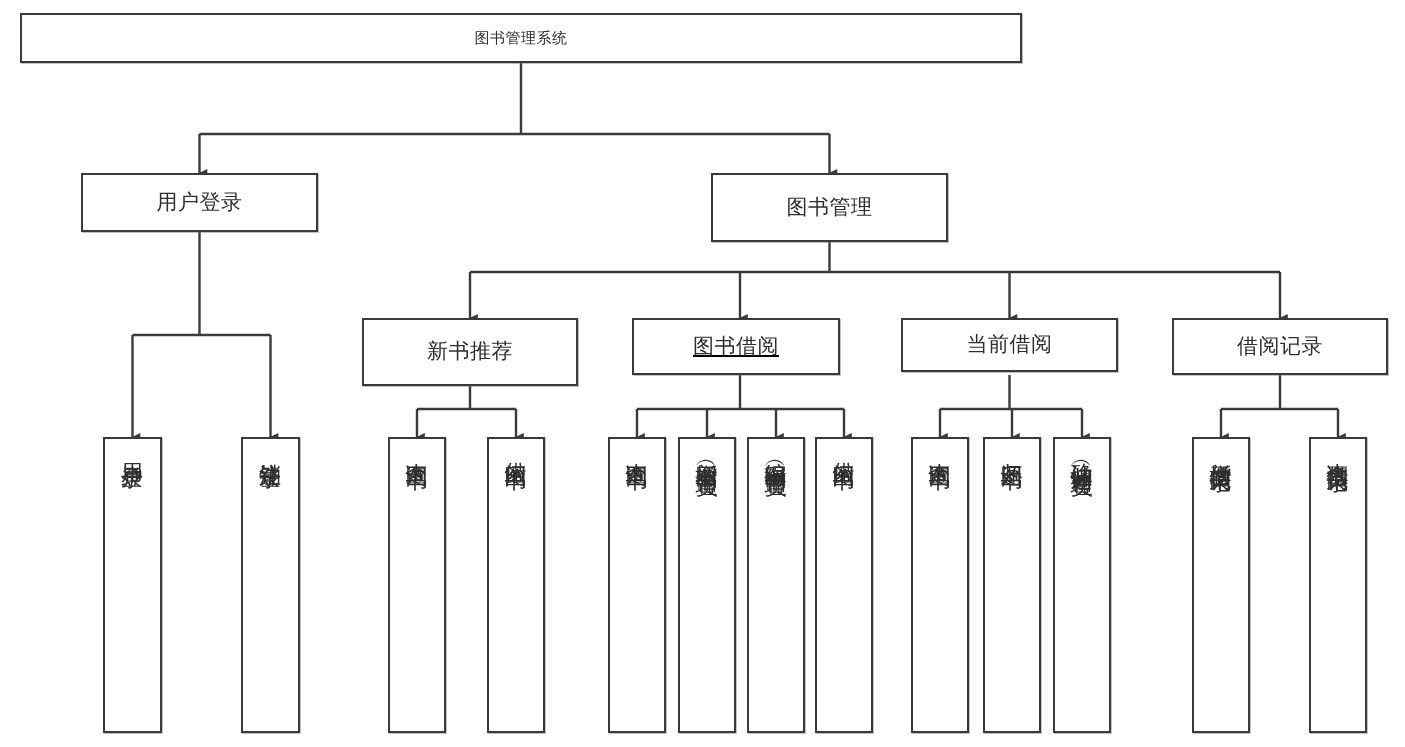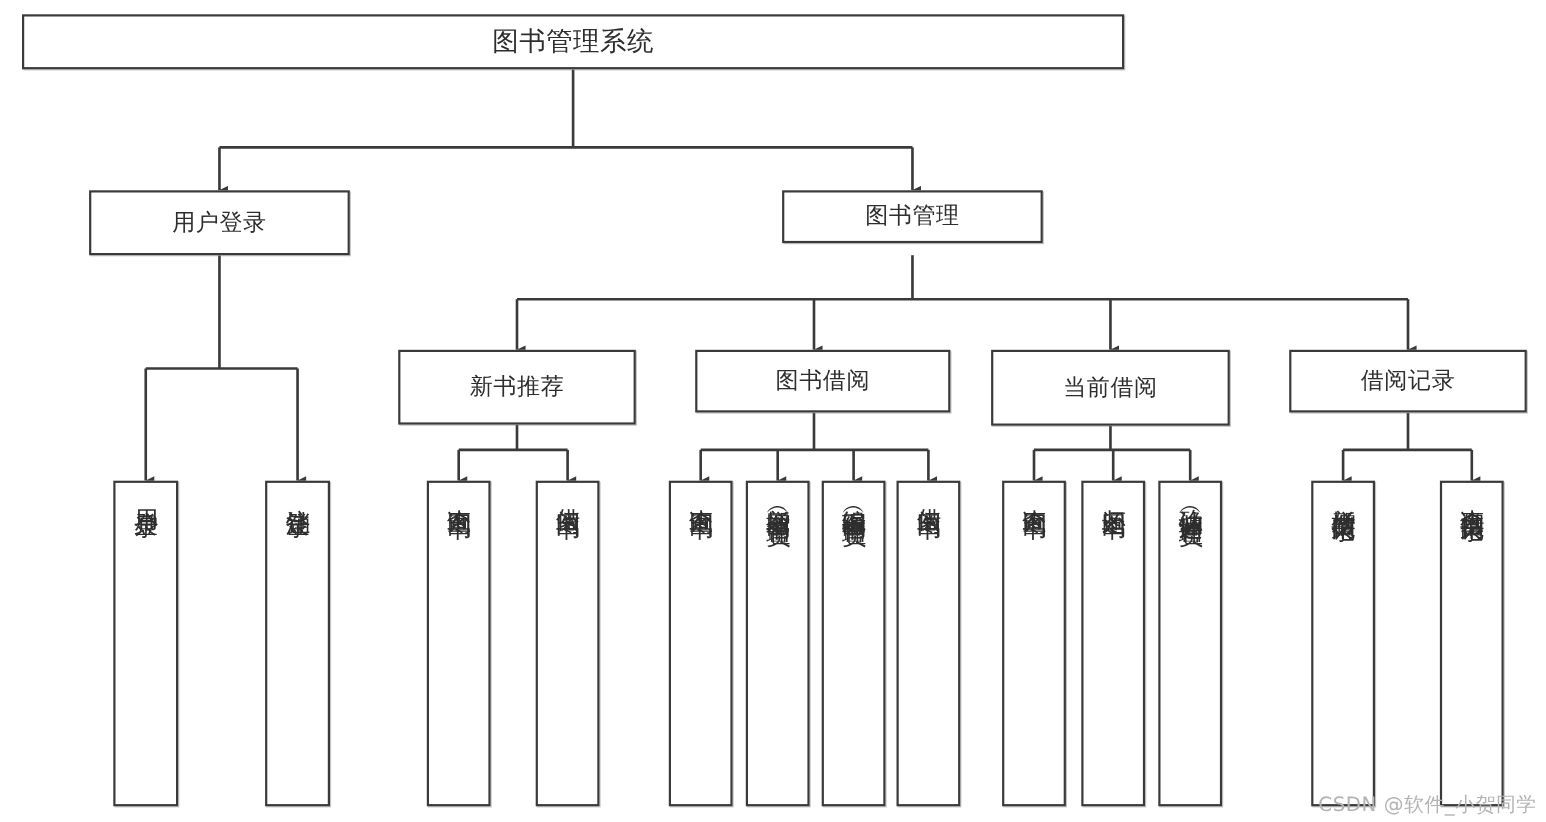--- a/index.html
+++ b/index.html
@@ -56,21 +56,21 @@
   }
   .node.vert .node-label {
     writing-mode: vertical-rl;
     text-orientation: upright;
     -webkit-text-orientation: upright;
     line-height: 1.05;
     letter-spacing: 2px;
     font-size: 22px;
   }
   .node.root .node-label {
-    font-size: 24px;
+    font-size: 15px;
   }
   #watermark {
     position: absolute;
     right: 8px;
     bottom: 4px;
     color: #b4b4b4;
     font-size: 18px;
     letter-spacing: 0.5px;
     white-space: nowrap;
     user-select: none;
@@ -124,30 +124,30 @@
       </g>
   </svg>
 
   <div id="node-layer">
       <div class="node horiz root" style="left: 20px; top: 13px; width: 1002px; height: 50px;">
         <span class="node-label">图书管理系统</span>
       </div>
       <div class="node horiz" style="left: 81px; top: 173px; width: 237px; height: 59px;">
         <span class="node-label">用户登录</span>
       </div>
-      <div class="node horiz" style="left: 711px; top: 173px; width: 237px; height: 48px;">
+      <div class="node horiz" style="left: 711px; top: 173px; width: 237px; height: 69px;">
         <span class="node-label">图书管理</span>
       </div>
       <div class="node horiz" style="left: 362px; top: 318px; width: 216px; height: 68px;">
         <span class="node-label">新书推荐</span>
       </div>
-      <div class="node horiz" style="left: 632px; top: 318px; width: 232px; height: 57px;">
+      <div class="node horiz" style="left: 632px; top: 318px; width: 208px; height: 57px; text-decoration: underline;">
         <span class="node-label">图书借阅</span>
       </div>
-      <div class="node horiz" style="left: 901px; top: 318px; width: 217px; height: 69px;">
+      <div class="node horiz" style="left: 901px; top: 318px; width: 217px; height: 54px;">
         <span class="node-label">当前借阅</span>
       </div>
       <div class="node horiz" style="left: 1172px; top: 318px; width: 216px; height: 57px; justify-content: center;">
         <span class="node-label">借阅记录</span>
       </div>
       <div class="node vert" style="left: 103px; top: 437px; width: 59px; height: 296px;">
         <span class="node-label">用户登录</span>
       </div>
       <div class="node vert" style="left: 241px; top: 437px; width: 59px; height: 296px;">
         <span class="node-label">注销登录</span>
@@ -180,14 +180,13 @@
         <span class="node-label">确认归还（管理员）</span>
       </div>
       <div class="node vert" style="left: 1192px; top: 437px; width: 58px; height: 296px;">
         <span class="node-label">新增借阅记录</span>
       </div>
       <div class="node vert" style="left: 1309px; top: 437px; width: 58px; height: 296px;">
         <span class="node-label">查询借阅记录</span>
       </div>
     </div>
 
-  <div id="watermark">CSDN @软件_小贺同学</div>
 </div>
 
 </body></html>

